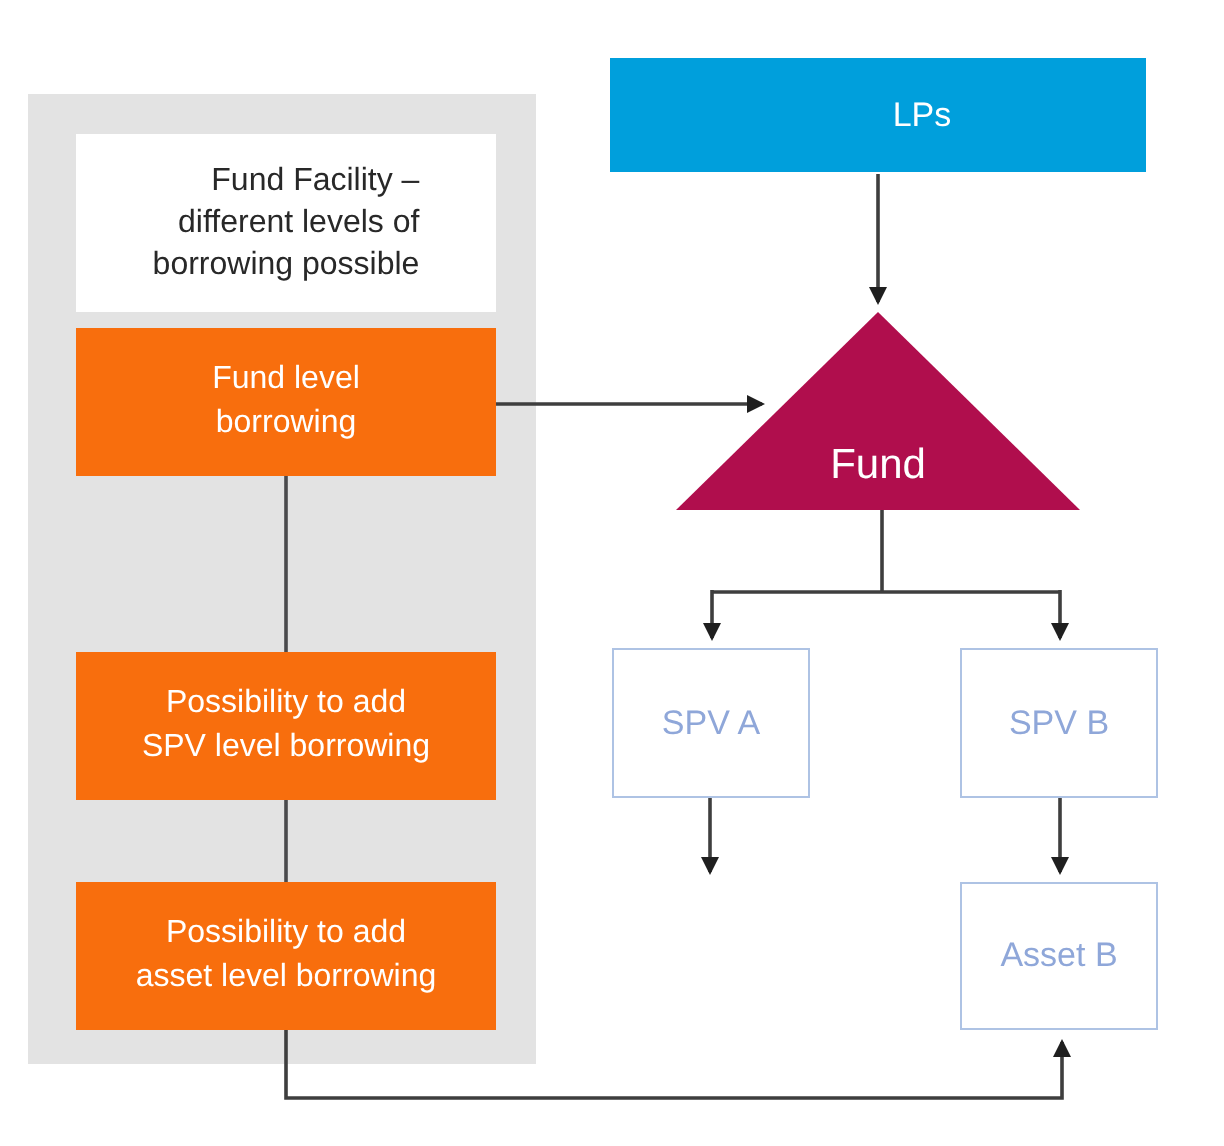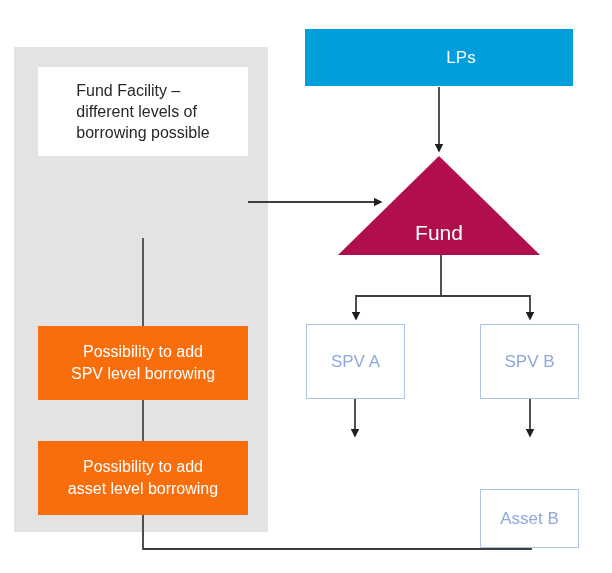--- a/index.html
+++ b/index.html
@@ -20,21 +20,21 @@
     width: 254px; height: 485px;
     background: #e3e3e3;
   }
 
   .heading-box {
     position: absolute;
     left: 38px; top: 67px;
     width: 210px; height: 89px;
     background: #ffffff;
     display: flex; align-items: center; justify-content: center;
-    text-align: left;
+    text-align: right;
     color: #282828;
     font-size: 16px;
     line-height: 1.32;
     white-space: pre-line;
   }
 
   .orange-box {
     position: absolute;
     left: 38px;
     width: 210px; height: 74px;
@@ -66,21 +66,21 @@
     width: 99px; height: 75px;
     background: #ffffff;
     border: 1.5px solid #aec3e4;
     color: #8fa7d9;
     display: flex; align-items: center; justify-content: center;
     font-size: 17px;
   }
   .node-box.spv-a   { left: 306px; top: 324px; }
   .node-box.spv-b   { left: 480px; top: 324px; }
   .node-box.asset-a { left: 306px; top: 441px; height: 74px; }
-  .node-box.asset-b { left: 480px; top: 441px; height: 59px; margin-top: 48px; }
+  .node-box.asset-b { left: 480px; top: 441px; height: 74px; }
 
   .fund-label {
     position: absolute;
     left: 389px; top: 221px;
     width: 100px;
     text-align: center;
     color: #ffffff;
     font-size: 21px;
   }
 
@@ -95,20 +95,22 @@
 <body>
 
 <div class="canvas">
 
   <div class="gray-panel"></div>
 
   <div class="heading-box">Fund Facility –
 different levels of
 borrowing possible</div>
 
+  <div class="orange-box b1">Fund level
+borrowing</div>
 
   <div class="orange-box b2">Possibility to add
 SPV level borrowing</div>
 
   <div class="orange-box b3">Possibility to add
 asset level borrowing</div>
 
   <svg class="wires" viewBox="0 0 612 573">
     <defs>
       <marker id="arrow" markerWidth="10" markerHeight="9" refX="7.5" refY="4.5" orient="auto" markerUnits="userSpaceOnUse">

